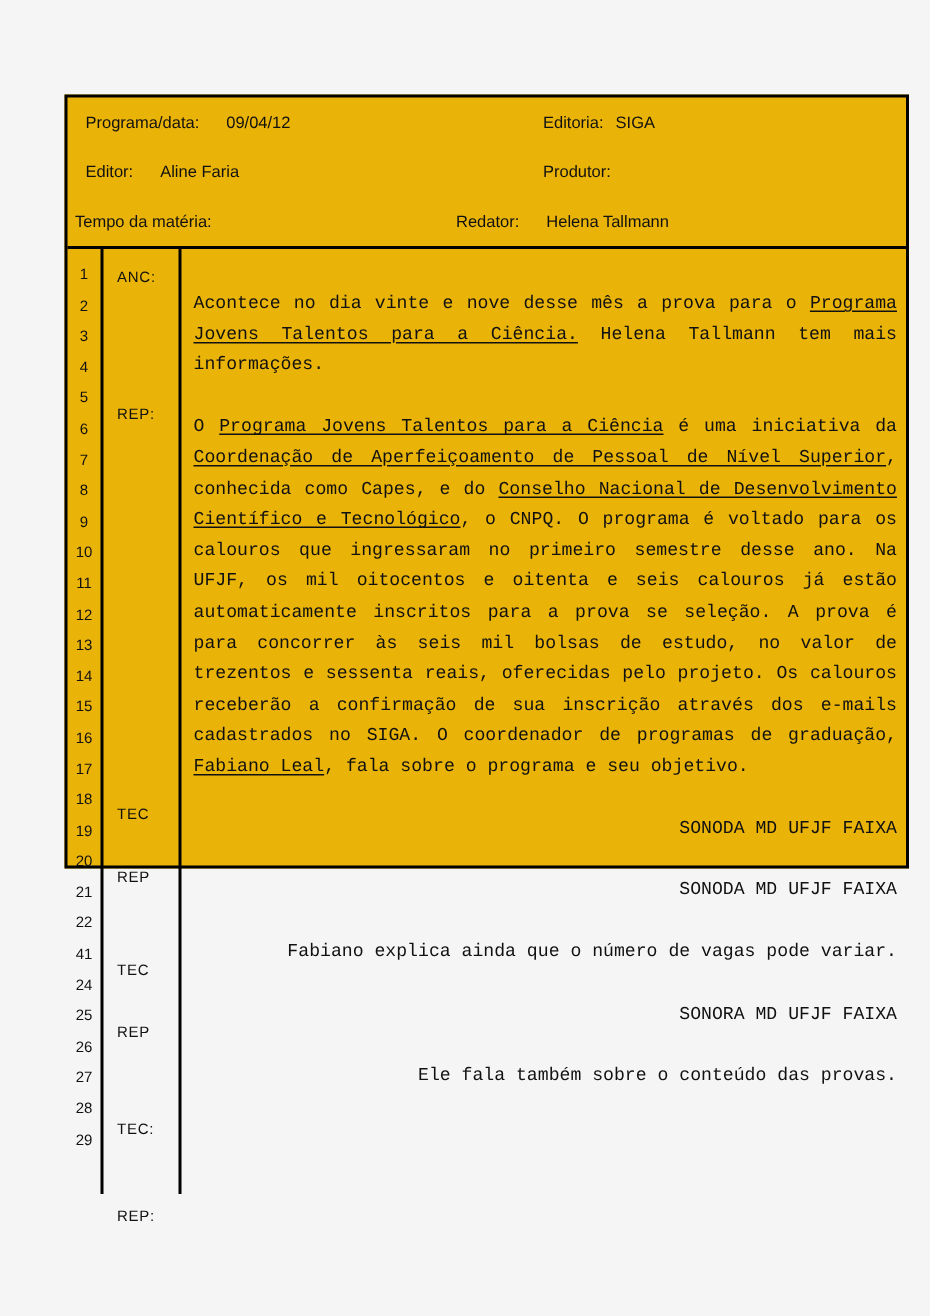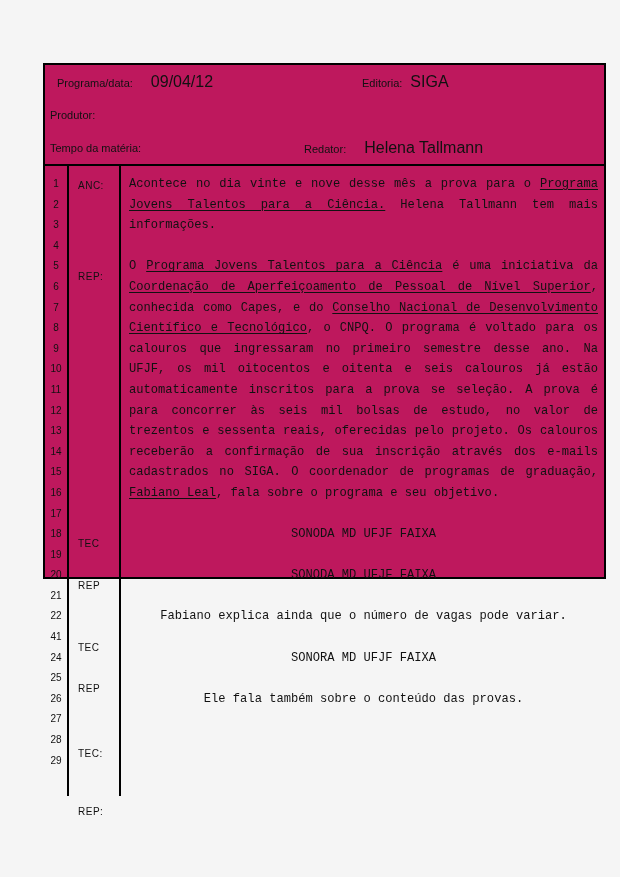--- a/index.html
+++ b/index.html
@@ -13,21 +13,21 @@
     font-family: "Liberation Sans", sans-serif;
     -webkit-font-smoothing: none;
   }
 
   #page {
     position: absolute;
     left: 43px;
     top: 63px;
     width: 563px;
     height: 516px;
-    background: #be185d;
+    background: #eab308;
     border: 2px solid #000;
     box-sizing: border-box;
   }
 
   
   .header {
     border-bottom: 2px solid #000;
     padding: 0;
   }
   .hrow {
@@ -40,21 +40,21 @@
     align-items: baseline;
   }
   .hcell.left  { width: 300px; padding-left: 12px; }
   .hcell.right { flex: 1; padding-left: 5px; }
   .hlabel {
     font-size: 11px;
     color: #111;
     white-space: nowrap;
   }
   .hvalue {
-    font-size: 16px;
+    font-size: 11px;
     color: #111;
     white-space: nowrap;
     margin-left: 18px;
     text-align: right;
   }
   .hvalue.tight { margin-left: 8px; }
 
   
   .body {
     display: flex;
@@ -71,21 +71,21 @@
   .col-labels {
     width: 52px;
     border-right: 2px solid #000;
     padding-top: 8px;
     box-sizing: border-box;
     flex-shrink: 0;
     position: relative;
   }
   .col-text {
     flex: 1;
-    padding: 8px 6px 0 8px;
+    padding: 26px 6px 0 8px;
     box-sizing: border-box;
     position: relative;
   }
 
   .lineno {
     height: 20.6px;
     font-size: 10px;
     color: #111;
     text-align: center;
     line-height: 20.6px;
@@ -102,21 +102,21 @@
   
   .para {
     font-family: "Liberation Mono", "DejaVu Sans Mono", monospace;
     font-size: 12.1px;
     line-height: 20.6px;
     color: #111;
     text-align: justify;
     text-justify: inter-word;
     margin: 0;
   }
-  .para.plain { text-align: center; }
+  .para.plain { text-align: right; }
   .para + .para { margin-top: 20.6px; }
   .para u {
     text-decoration: underline;
     text-underline-offset: 2px;
   }
 </style>
 </head>
 <body>
 
 <div id="page">
@@ -126,20 +126,24 @@
       <div class="hcell left">
         <span class="hlabel">Programa/data:</span>
         <span class="hvalue">09/04/12</span>
       </div>
       <div class="hcell right">
         <span class="hlabel">Editoria:</span>
         <span class="hvalue tight">SIGA</span>
       </div>
     </div>
     <div class="hrow">
+      <div class="hcell left">
+        <span class="hlabel">Editor:</span>
+        <span class="hvalue">Aline Faria</span>
+      </div>
       <div class="hcell right">
         <span class="hlabel">Produtor:</span>
         <span class="hvalue tight"></span>
       </div>
     </div>
     <div class="hrow">
       <div class="hcell right">
         <span class="hlabel">Tempo da matéria:</span>
         <span class="hvalue tight"></span>
       </div>

